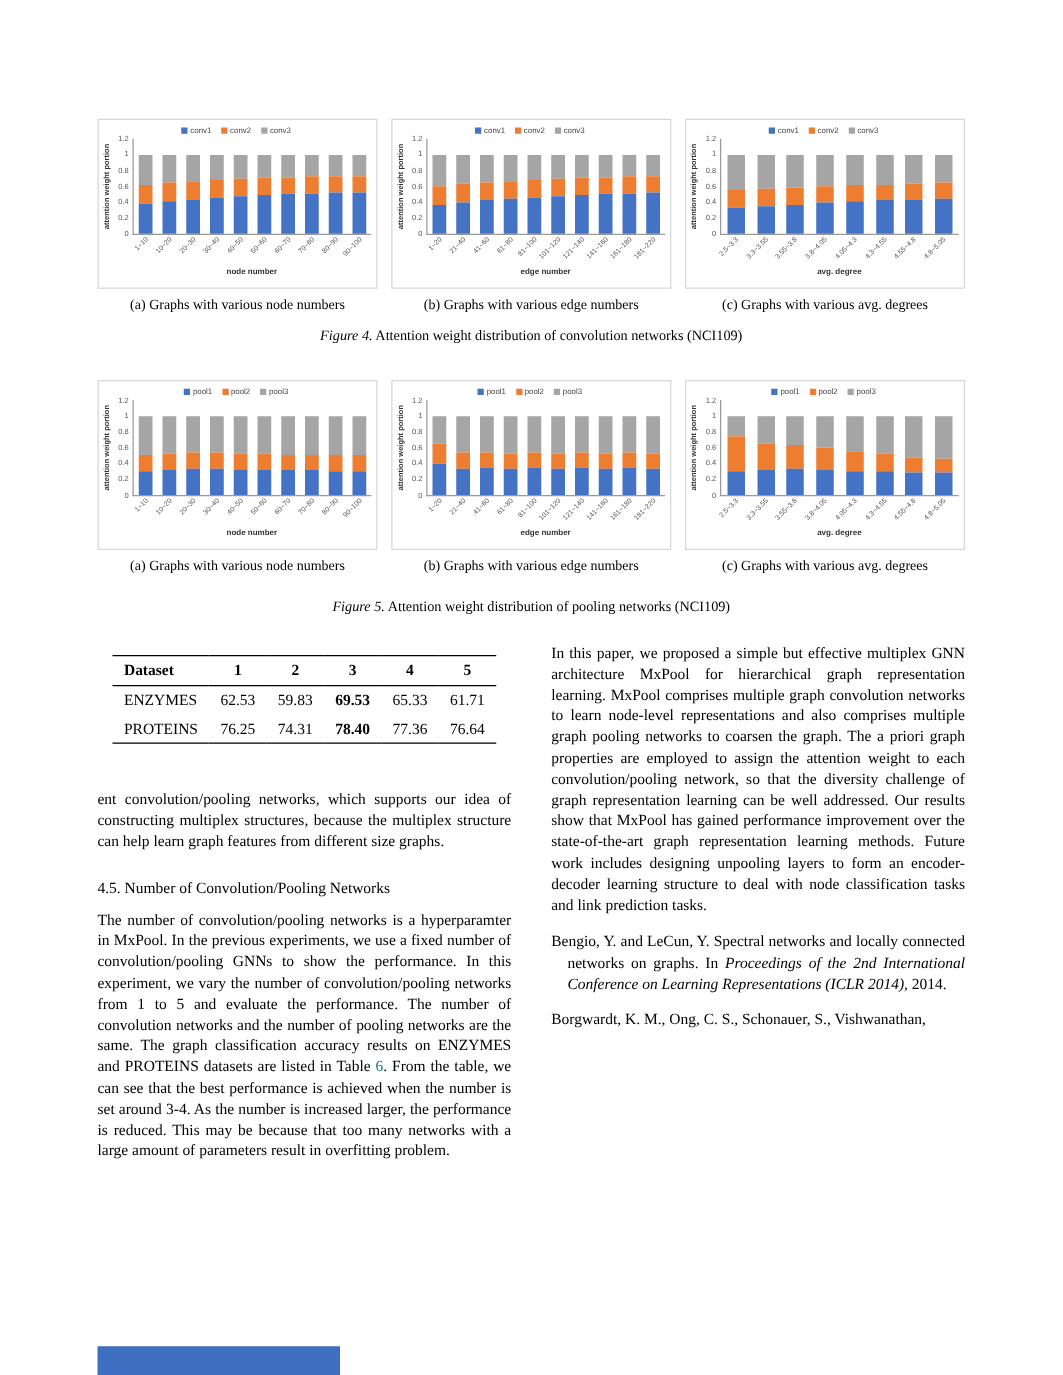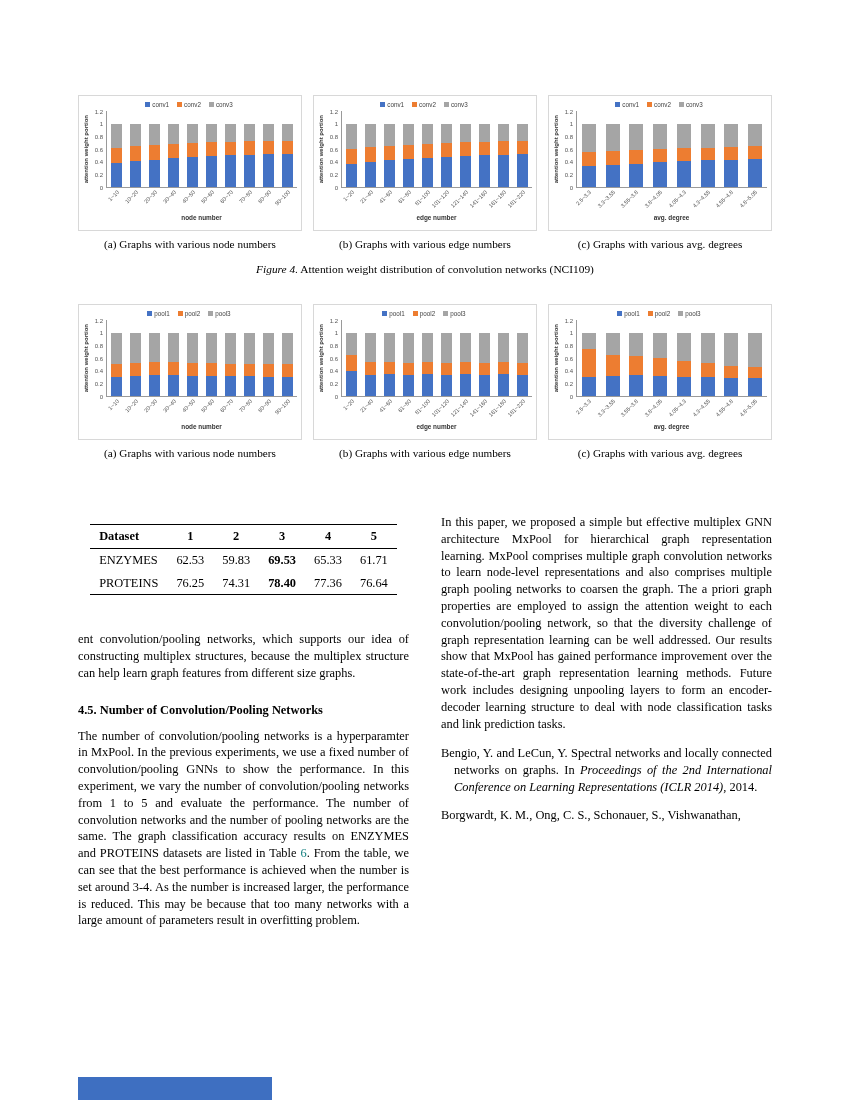--- a/index.html
+++ b/index.html
@@ -49,21 +49,21 @@
   #col-left{left:78px;top:524px;}
   #col-right{left:441px;top:514px;}
   .table-caption{text-align:center;font-size:11.4px;margin-bottom:13px;}
   table.table6{border-collapse:collapse;margin:0 auto 36px;font-size:12.4px;
                border-top:1.5px solid #000;border-bottom:1.5px solid #000;}
   .table6 th,.table6 td{padding:3px 9px;text-align:center;}
   .table6 thead tr{border-bottom:1px solid #000;}
   .table6 .left{text-align:left;}
   .bold{font-weight:bold;}
   p.body-text{margin:0 0 13px;text-align:justify;}
-  h4.sub-heading{font-size:12.4px;font-weight:bold;margin:20px 0 9px;}
+  h4.sub-heading{font-size:12.4px;font-weight:normal;margin:20px 0 9px;}
   h3.sec-heading{font-size:14.2px;font-weight:bold;margin:0 0 10px;}
   #refs-heading{margin-top:17px;}
   .ref{margin:0 0 11px;padding-left:13px;text-indent:-13px;text-align:justify;}
   .link{color:#0f7d7d;}
   .bottom-bar{position:absolute;left:78px;top:1077px;width:194px;height:23px;}
 </style>
 </head>
 <body>
 
 <div class="page">
@@ -757,20 +757,23 @@
                 <span class="xlabel-span" style="left: 50.625px;">4.3~4.55</span>
                 <span class="xlabel-span" style="left: 74.375px;">4.55~4.8</span>
                 <span class="xlabel-span" style="left: 98.125px;">4.8~5.05</span>
               </div>
               <div class="xaxis-title">avg. degree</div>
             </div>
           </div>
         </div>
       <div class="sub-caption">(c) Graphs with various avg. degrees</div>
     </div>
+  </div>
+  <div class="fig-caption" id="fig5-caption">
+    <span class="ital">Figure 5.</span> <span>Attention weight distribution of pooling networks (NCI109)</span>
   </div>
 
   <div class="col" id="col-left">
     <table class="table6">
       <thead>
         <tr>
           <th class="left">Dataset</th>
           <th>1</th>
           <th>2</th>
           <th>3</th>

